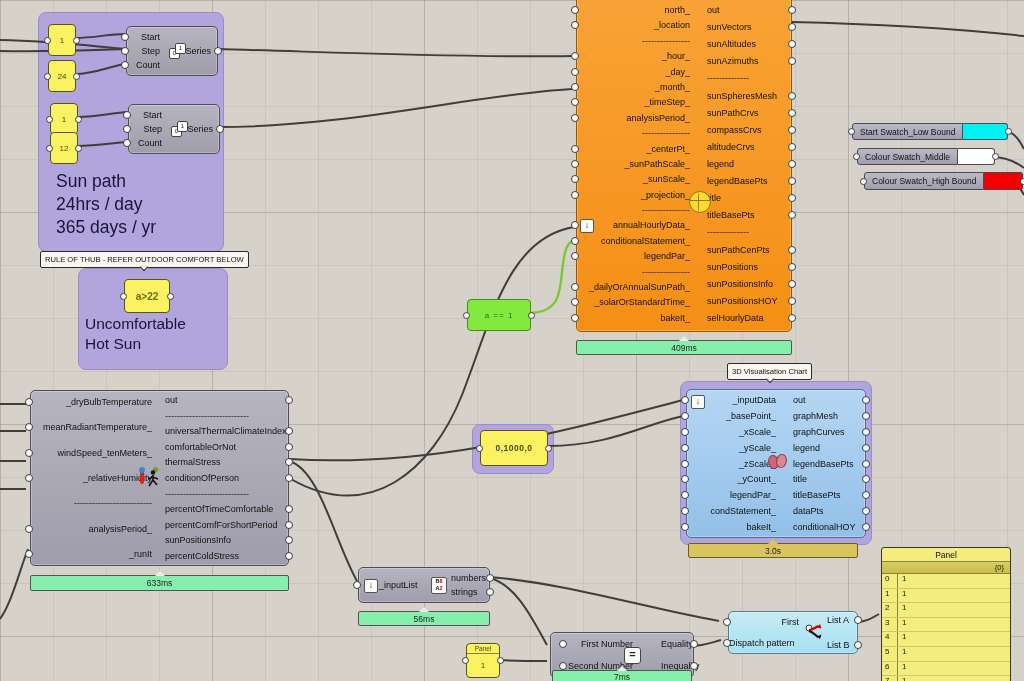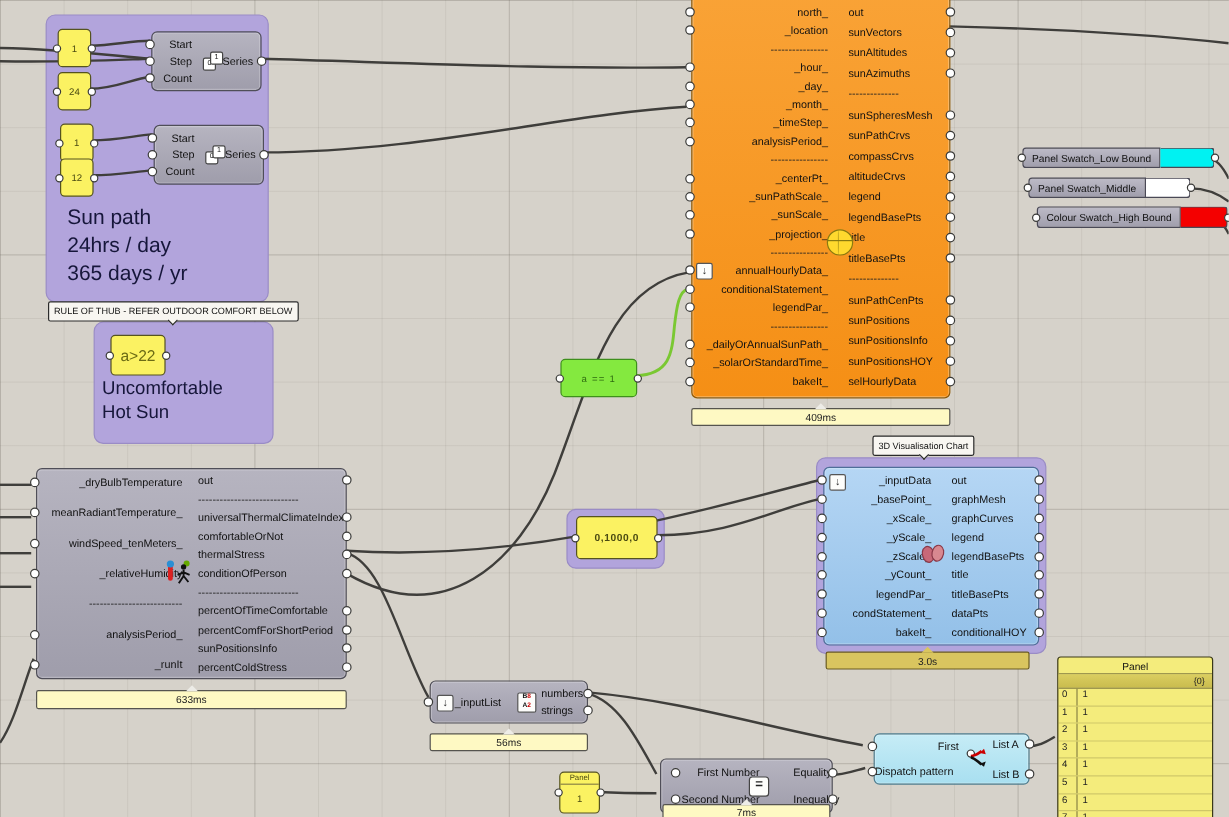--- a/index.html
+++ b/index.html
@@ -33,21 +33,21 @@
   .port.dash::before,.port.dash::after{display:none!important;}
   
   .gpanel{position:absolute;background:#fbf262;border:1.6px solid #55531f;border-radius:4px;z-index:3;
           display:flex;align-items:center;justify-content:center;font-size:8px;color:#4a4a12;}
   .gpanel::before,.gpanel::after{content:"";position:absolute;top:50%;width:5px;height:5px;margin-top:-3.5px;
           background:#fff;border:1.5px solid #3a3a38;border-radius:50%;}
   .gpanel::before{left:-5px;}
   .gpanel::after{right:-5px;}
   .gpanel.green{background:#84e93f;border-color:#3e8f1c;color:#2e6b10;letter-spacing:1px;}
   
-  .profiler{position:absolute;background:#fef9c3;border:1px solid #55544f;border-radius:2px;z-index:3;
+  .profiler{position:absolute;background:#86efac;border:1px solid #55544f;border-radius:2px;z-index:3;
             font-size:8.5px;color:#222;display:flex;align-items:center;justify-content:center;}
   .profiler::before{content:"";position:absolute;top:-5px;left:50%;margin-left:-5px;
             border-left:5px solid transparent;border-right:5px solid transparent;border-bottom:5px solid #edece7;}
   .profiler.gold{background:#d9c55f;border-color:#6b5c20;}
   .profiler.gold::before{border-bottom-color:#d9c55f;}
   
   .bubble{position:absolute;background:#f8f6f1;border:1px solid #2b2b2b;border-radius:2px;z-index:4;
           font-size:7.6px;color:#111;display:flex;align-items:center;justify-content:center;white-space:nowrap;padding:0 4px;}
   .bubble::after{content:"";position:absolute;bottom:-3.4px;left:50%;width:5px;height:5px;margin-left:-3px;
           background:#f8f6f1;border-right:1px solid #2b2b2b;border-bottom:1px solid #2b2b2b;transform:rotate(45deg);}
@@ -161,21 +161,21 @@
 </div>
 
 <div class="caption" style="left:56px;top:170px;font-size:17.5px;">
   <div>Sun path</div>
   <div>24hrs / day</div>
   <div>365 days / yr</div>
 </div>
 
 <div class="bubble" style="left:40px;top:251px;height:15px;">RULE OF THUB - REFER OUTDOOR COMFORT BELOW</div>
 
-<div class="gpanel" style="left:92px;top:279px;width:44px;height:32px;font-size:13px;color:#6b6b15;">a&gt;22</div>
+<div class="gpanel" style="left:124px;top:279px;width:44px;height:32px;font-size:10px;color:#6b6b15;font-weight:bold;">a&gt;22</div>
 <div class="caption" style="left:85px;top:314px;font-size:15.5px;">
   <div>Uncomfortable</div>
   <div>Hot Sun</div>
 </div>
 
 <div class="comp orange" style="left:576px;top:-16px;width:214px;height:346px;border-radius:0 0 5px 5px;">
   <div class="col in" style="width:120px;padding:20px 0 8px;">
 
   <div class="port">north_</div>
       <div class="port">_location</div>
@@ -223,25 +223,25 @@
     </div>
   <div style="position:absolute;left:112px;top:206px;width:20px;height:20px;border-radius:50%;background:#ffd92e;border:1.5px solid #8a7a10;">
     <div style="position:absolute;left:0;right:0;top:8px;border-top:1px solid #8a7a10;"></div>
     <div style="position:absolute;left:8px;top:0;bottom:0;border-left:1px solid #8a7a10;border-radius:50%;"></div>
   </div>
   <div class="dlicon" style="left:3px;top:234px;">↓</div>
 </div>
 <div class="profiler" style="left:576px;top:340px;width:214px;height:13px;">409ms</div>
 
 <div class="swatch-row" style="left:852px;top:123px;">
-  <div class="swatch-label">Panel Swatch_Low Bound</div>
+  <div class="swatch-label">Start Swatch_Low Bound</div>
   <div class="swatch-color" style="width: 44px; background: rgb(0, 242, 242);"></div>
 </div>
 <div class="swatch-row" style="left:857px;top:148px;">
-  <div class="swatch-label">Panel Swatch_Middle</div>
+  <div class="swatch-label">Colour Swatch_Middle</div>
   <div class="swatch-color" style="width: 36px; background: rgb(255, 255, 255);"></div>
 </div>
 <div class="swatch-row" style="left:864px;top:172px;height:18px;">
   <div class="swatch-label">Colour Swatch_High Bound</div>
   <div class="swatch-color" style="width: 38px; background: rgb(244, 0, 0);"></div>
 </div>
 
 <div class="gpanel green" style="left:467px;top:299px;width:62px;height:30px;">a == 1</div>
 
 <div class="comp gray" style="left:30px;top:390px;width:257px;height:174px;">

